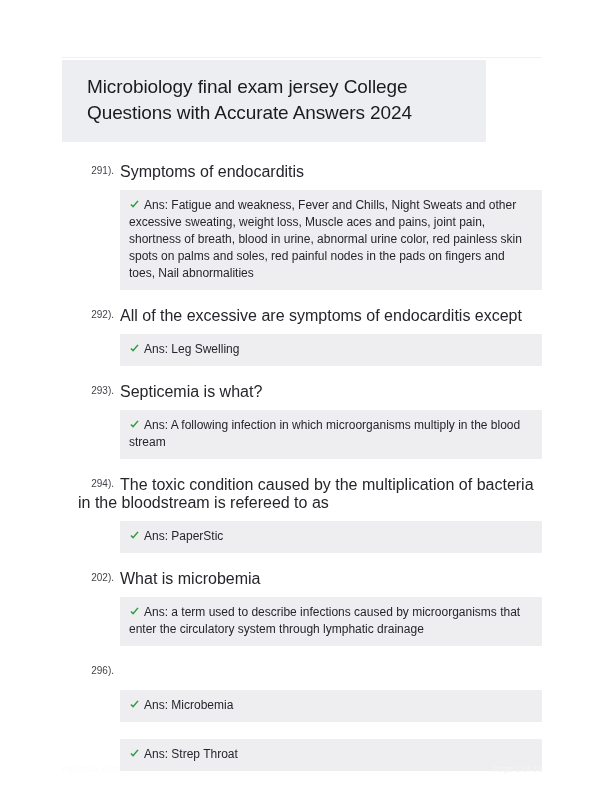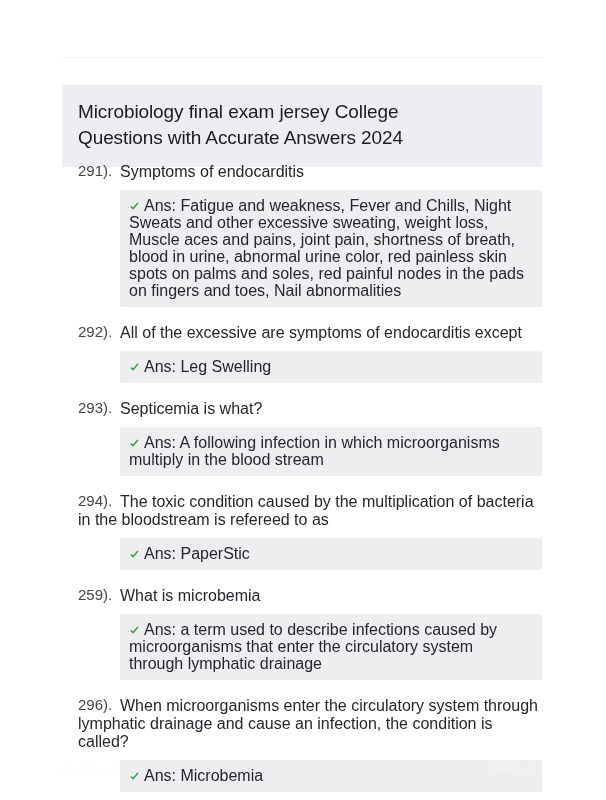--- a/index.html
+++ b/index.html
@@ -32,25 +32,25 @@
     top: 57px;
     width: 480px;
     height: 1px;
     background: #f0f0f3;
   }
 
   
   .doc-title {
     position: absolute;
     left: 62px;
-    top: 85px;
-    width: 480px;
+    top: 60px;
+    width: 424px;
     box-sizing: border-box;
     background: #edeef2;
-    padding: 14px 16px 16px 16px;
+    padding: 14px 16px 16px 25px;
     border-radius: 1px;
   }
   .doc-title-text {
     font-size: 19px;
     line-height: 26px;
     color: #1b1b1f;
     font-weight: 400;
     letter-spacing: -0.1px;
     white-space: pre-line;
   }
@@ -73,21 +73,22 @@
   .q-row {
     position: relative;
     min-height: 18px;
   }
 
   .q-number {
     position: absolute;
     left: 0;
     top: 0;
     width: 36px;
-    font-size: 15px;
+    text-align: right;
+    font-size: 10px;
     line-height: 16px;
     color: #43454a;
   }
 
   .q-text {
     margin-left: 42px;
     font-size: 16px;
     line-height: 16.5px;
     color: #25262b;
   }
@@ -95,21 +96,21 @@
   .answer-box {
     margin-left: 42px;
     margin-top: 9px;
     background: #eeeef1;
     padding: 7px 11px 8px 9px;
     box-sizing: border-box;
     border-radius: 1px;
   }
 
   .answer-line {
-    font-size: 16px;
+    font-size: 12px;
     line-height: 17px;
     color: #25262b;
   }
 
   .check-icon {
     display: inline-block;
     vertical-align: -1px;
     margin-right: 4px;
     line-height: 1;
   }
@@ -197,34 +198,33 @@
       </div>
       <div class="answer-box">
         <div class="answer-line"><span class="check-icon"><svg width="11" height="11" viewBox="0 0 16 16">
                 <path d="M2 8.6 L6 12.6 L14 3.4 L12.2 2 L5.9 9.3 L3.6 7.1 Z" fill="#2f9e44"></path>
               </svg></span><span>Ans: PaperStic</span></div>
       </div>
     </div>
 
     <div class="qa-item">
       <div class="q-row">
-        <span class="q-number">259).</span>
+        <span class="q-number">202).</span>
         <span class="q-text">What is microbemia</span>
       </div>
       <div class="answer-box">
         <div class="answer-line"><span class="check-icon"><svg width="11" height="11" viewBox="0 0 16 16">
                 <path d="M2 8.6 L6 12.6 L14 3.4 L12.2 2 L5.9 9.3 L3.6 7.1 Z" fill="#2f9e44"></path>
               </svg></span><span>Ans: a term used to describe infections caused by microorganisms that enter the circulatory system through lymphatic drainage</span></div>
       </div>
     </div>
 
     <div class="qa-item">
       <div class="q-row">
         <span class="q-number">296).</span>
-        <span class="q-text">When microorganisms enter the circulatory system through lymphatic drainage and cause an infection, the condition is called?</span>
       </div>
       <div class="answer-box">
         <div class="answer-line"><span class="check-icon"><svg width="11" height="11" viewBox="0 0 16 16">
                 <path d="M2 8.6 L6 12.6 L14 3.4 L12.2 2 L5.9 9.3 L3.6 7.1 Z" fill="#2f9e44"></path>
               </svg></span><span>Ans: Microbemia</span></div>
       </div>
     </div>
 
     <div class="qa-item">
       <div class="answer-box">

